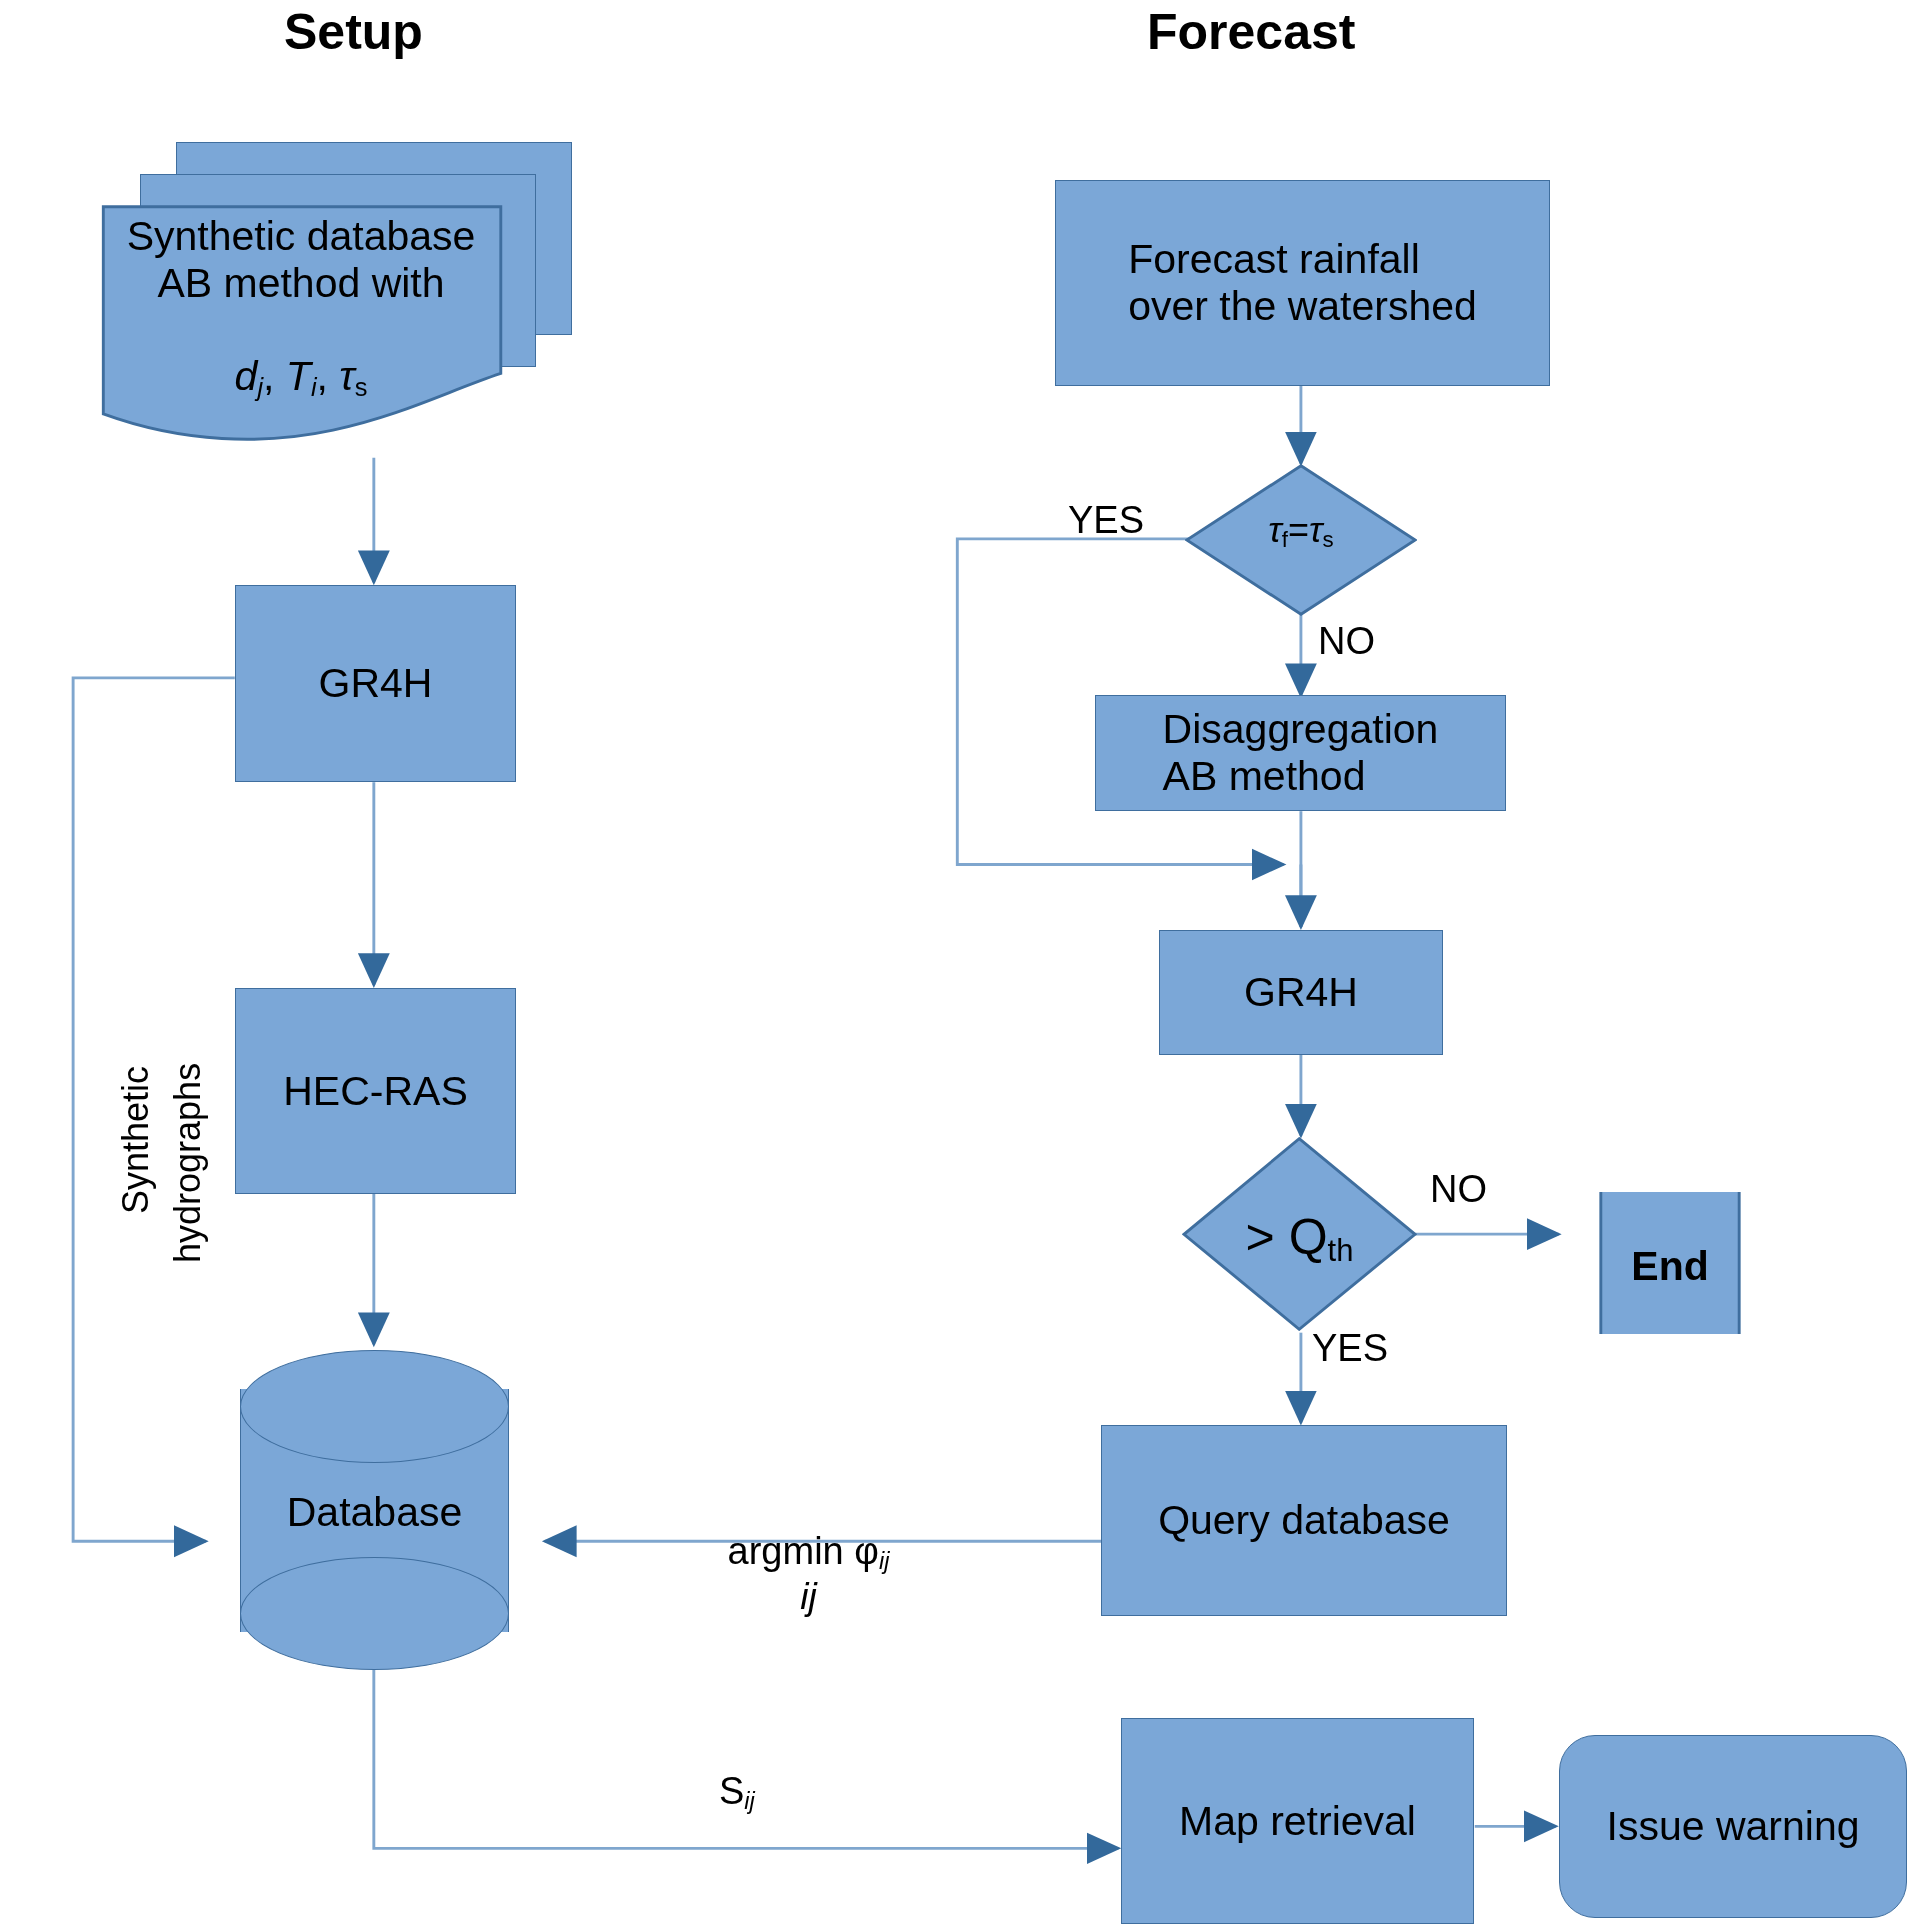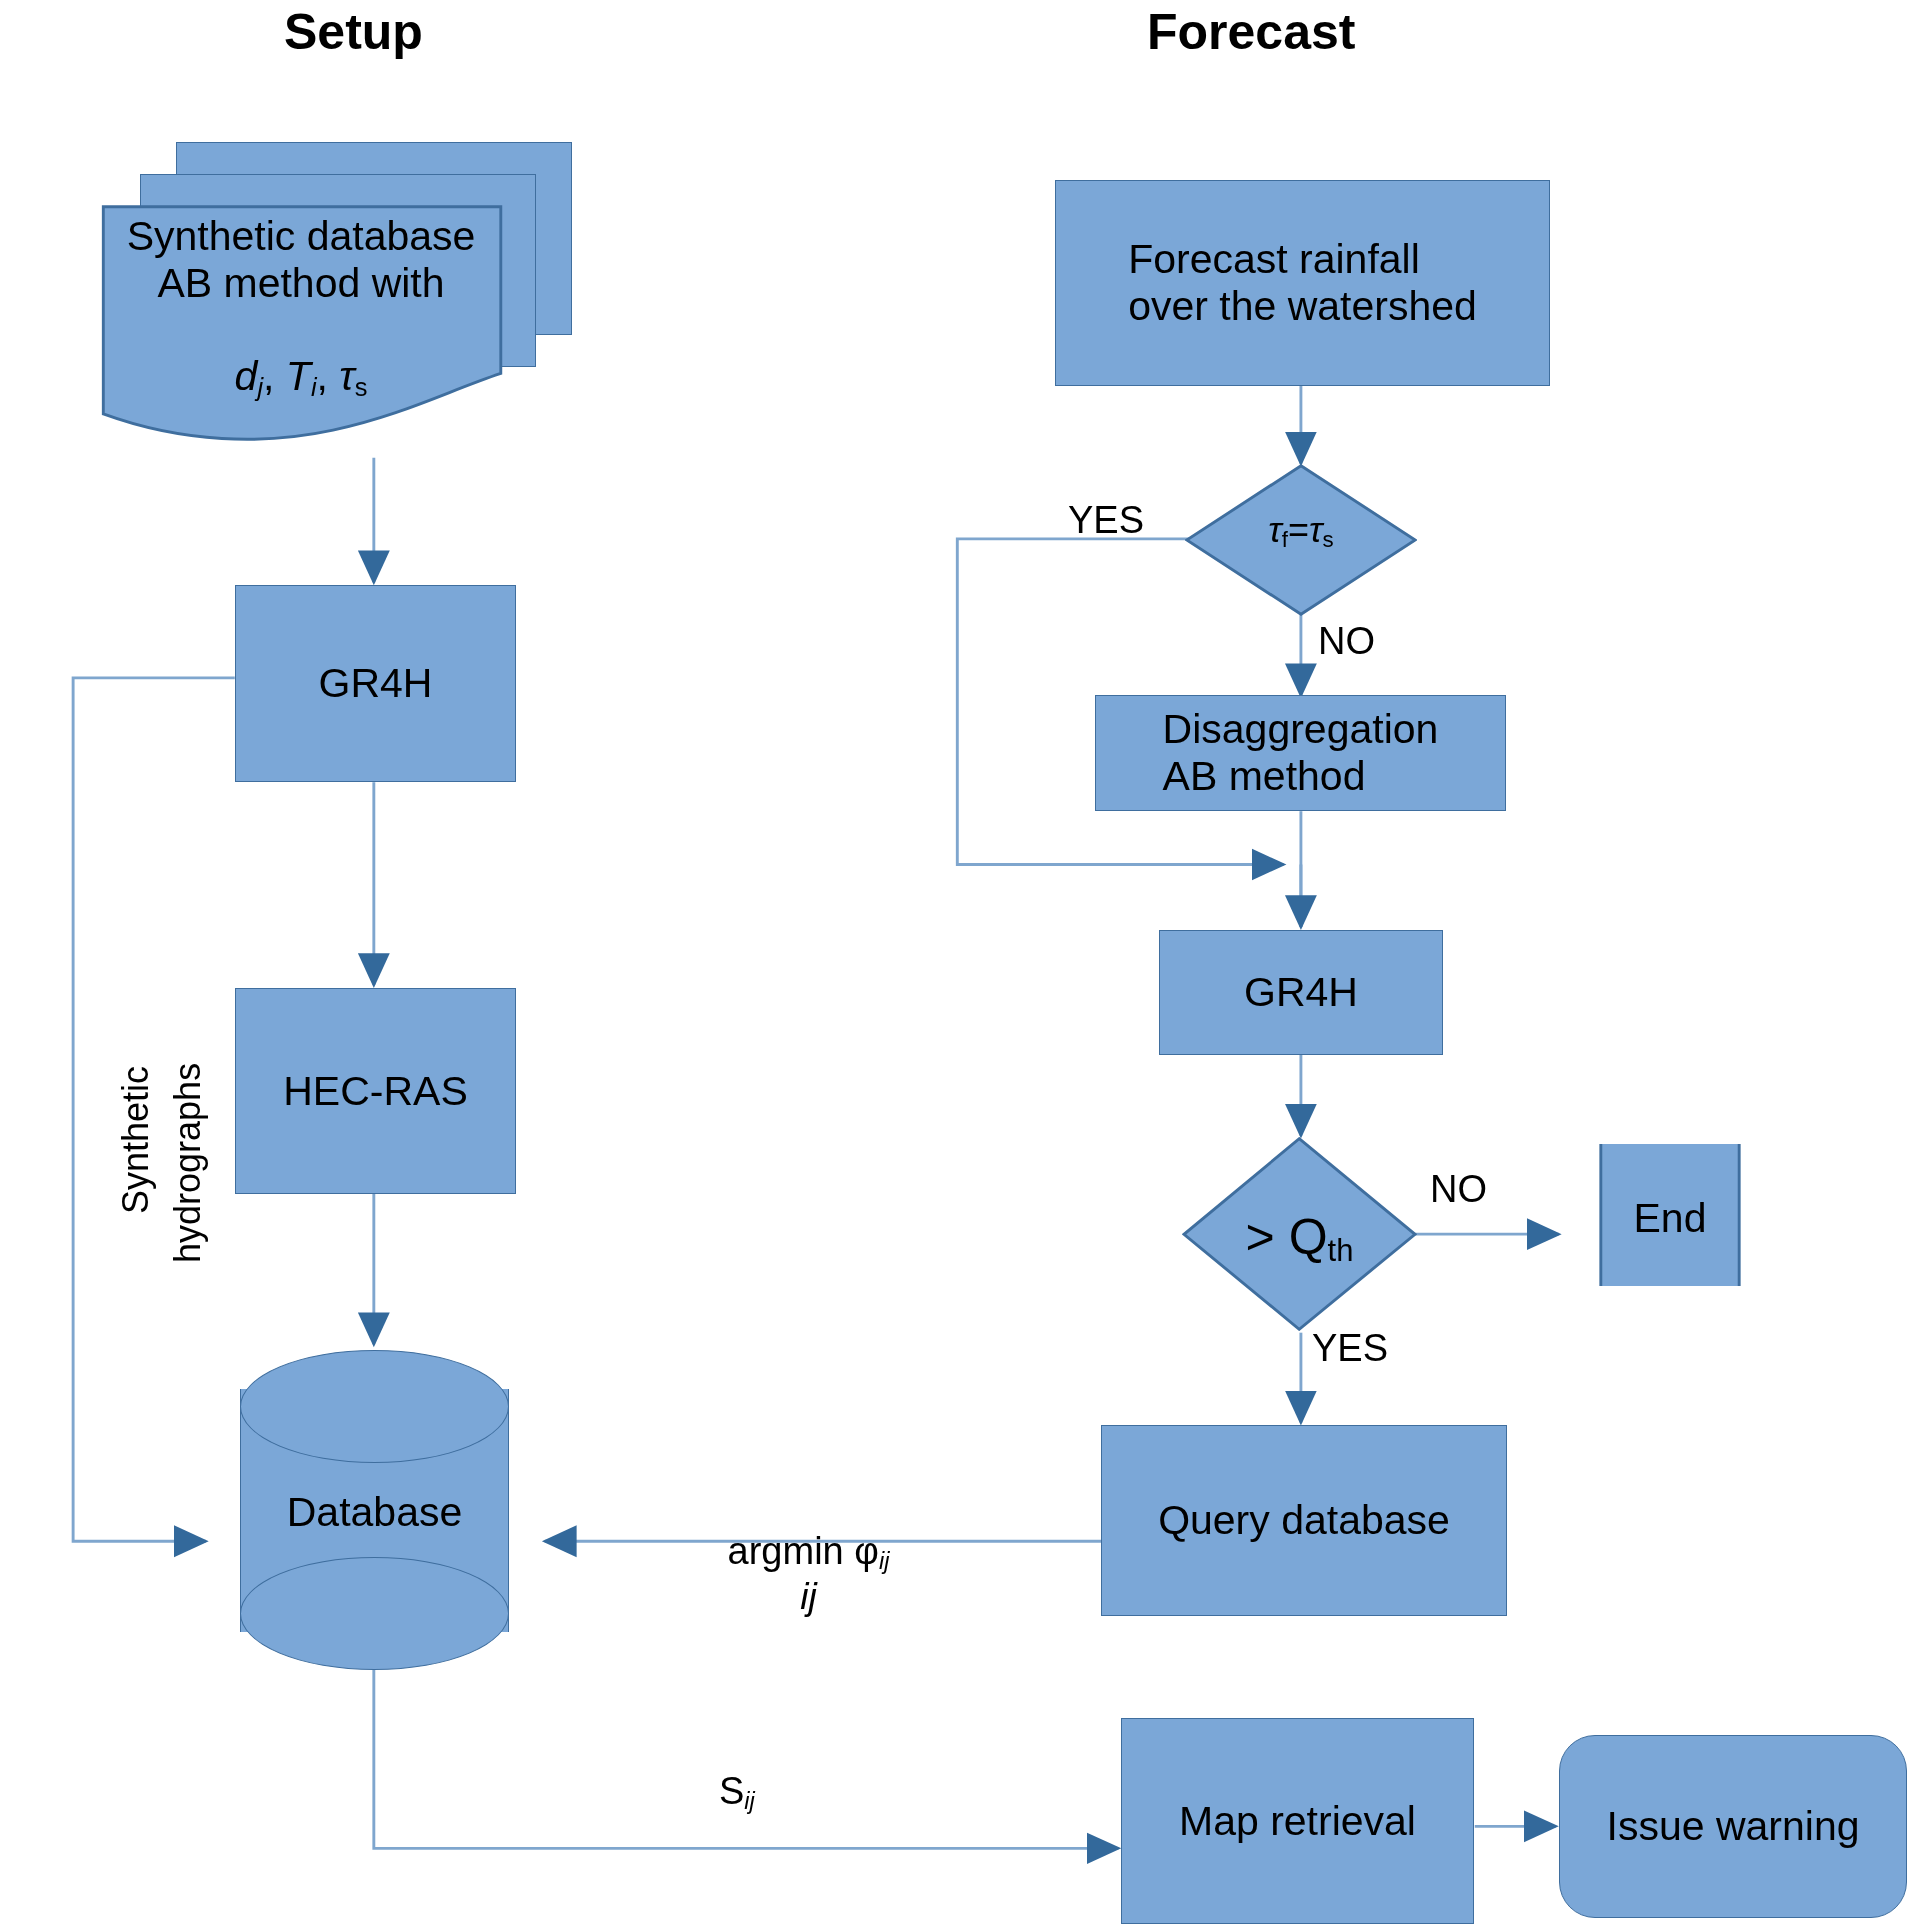--- a/index.html
+++ b/index.html
@@ -164,21 +164,21 @@
     <svg width="235" height="194" viewBox="0 0 405 335">
       <polygon points="202,3 402,168 202,332 3,168" fill="#7BA7D7" stroke="#3F6E9E" stroke-width="5"></polygon>
     </svg>
     <div style="position:absolute;left:0;top:72px;width:235px;text-align:center;">
       <span class="lbl f60"><span>&gt;</span><span> Q</span><sub>th</sub></span>
     </div>
   </div>
   <div class="edge-label" style="left:1430px;top:1168px;">NO</div>
   <div class="edge-label" style="left:1312px;top:1327px;">YES</div>
 
-  <div class="node" style="left:1560px;top:1144px;width:220px;height:142px;">
+  <div class="node" style="left:1560px;top:1192px;width:220px;height:142px;font-weight:bold;">
     <svg width="220" height="142" viewBox="0 0 380 245">
       <path d="M38,3 L342,3 C322,60 322,188 342,242 L38,242 C58,188 58,60 38,3 Z" fill="#7BA7D7" stroke="#3F6E9E" stroke-width="5" transform="rotate(90 190 122.5)"></path>
     </svg>
     <div style="position:absolute;left:0;top:51px;width:220px;text-align:center;">
       <span class="lbl f64">End</span>
     </div>
   </div>
 
   <div class="node boxshape" style="left:1101px;top:1425px;width:406px;height:191px;">
     <span class="lbl f64">Query database</span>

